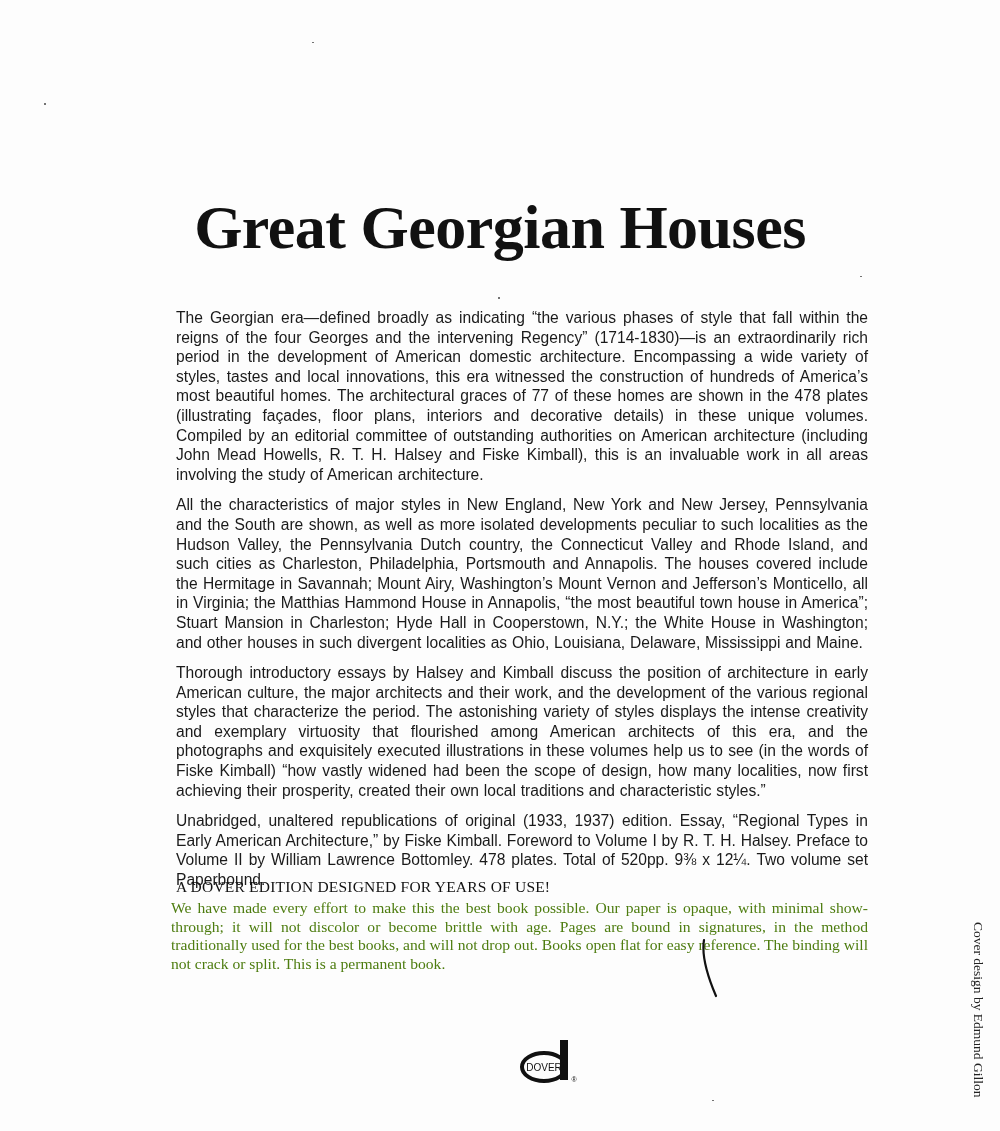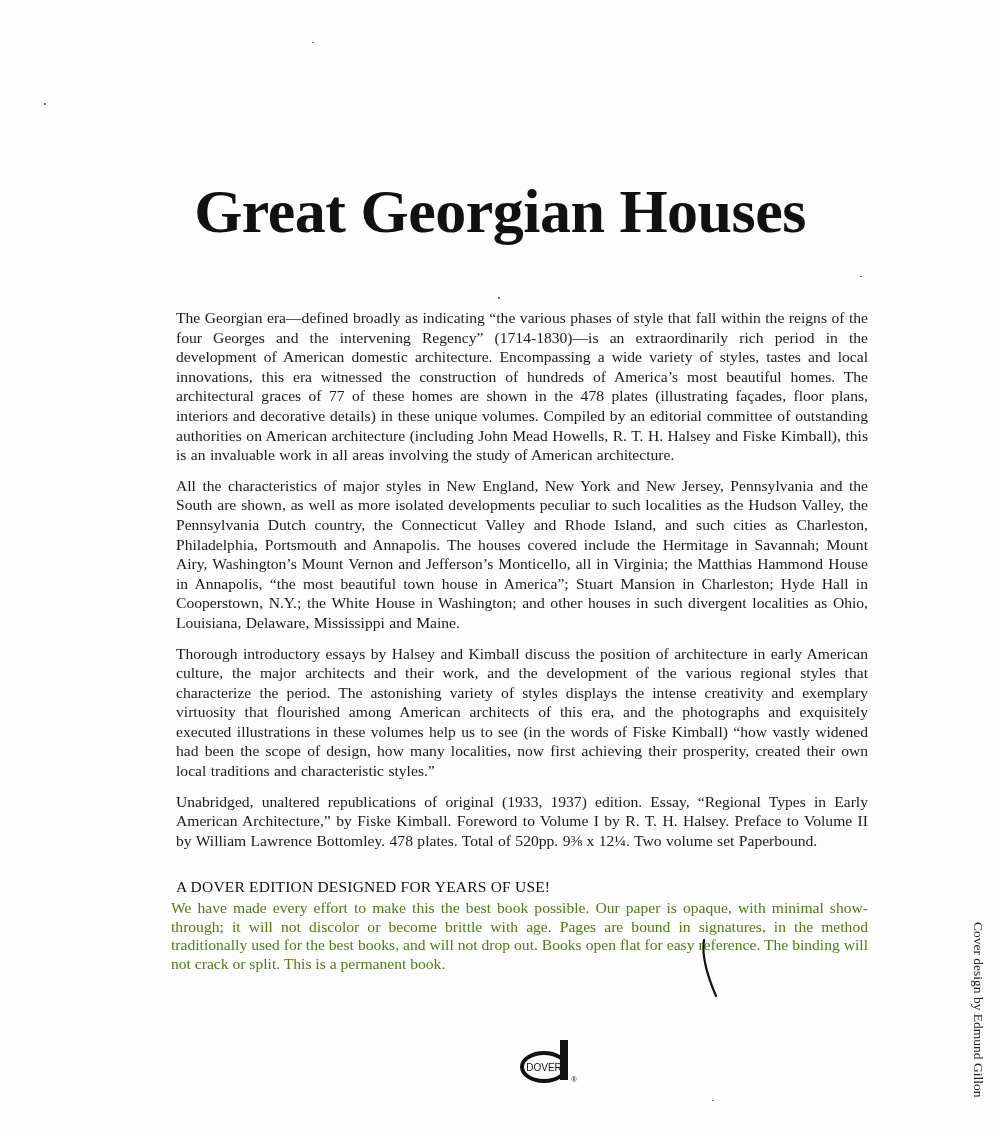--- a/index.html
+++ b/index.html
@@ -13,35 +13,35 @@
       position: relative;
       overflow: hidden;
       background: #fdfdfd;
       color: #141414;
       font-family: "Liberation Serif", "DejaVu Serif", serif;
     }
     .title {
       position: absolute;
       left: 0;
       width: 1000px;
-      top: 132px;
+      top: 148px;
       text-align: center;
       font-family: "Liberation Serif", serif;
       font-size: 62px;
       line-height: 74px;
       color: #111;
       letter-spacing: -0.5px;
     }
     .title .line { display: block; }
     .blurb {
       position: absolute;
       left: 176px;
       top: 308px;
       width: 692px;
-      font-family: Liberation Serif, serif;
+      font-family: Liberation Sans, sans-serif;
       font-size: 15.6px;
       line-height: 19.6px;
       color: #1a1a1a;
       text-align: justify;
       word-spacing: 0.5px;
     }
     .blurb p {
       margin: 0 0 11px 0;
       text-align-last: left;
     }

